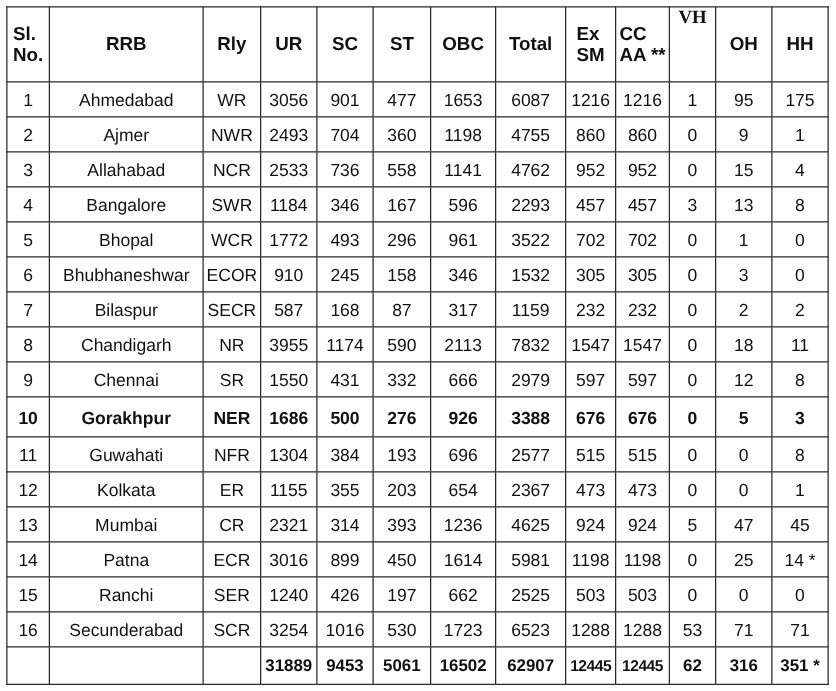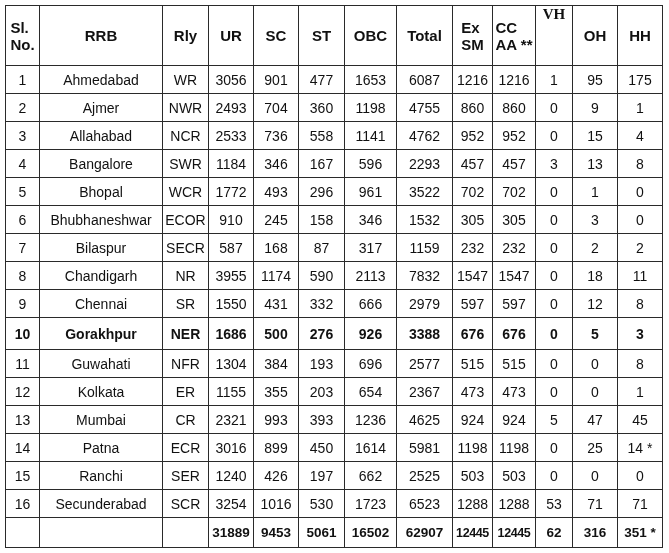--- a/index.html
+++ b/index.html
@@ -240,21 +240,21 @@
         <td>473</td>
         <td>0</td>
         <td>0</td>
         <td>1</td>
       </tr>
       <tr>
         <td>13</td>
         <td class="name">Mumbai</td>
         <td>CR</td>
         <td>2321</td>
-        <td>993</td>
+        <td>314</td>
         <td>393</td>
         <td>1236</td>
         <td>4625</td>
         <td>924</td>
         <td>924</td>
         <td>5</td>
         <td>47</td>
         <td>45</td>
       </tr>
       <tr>

